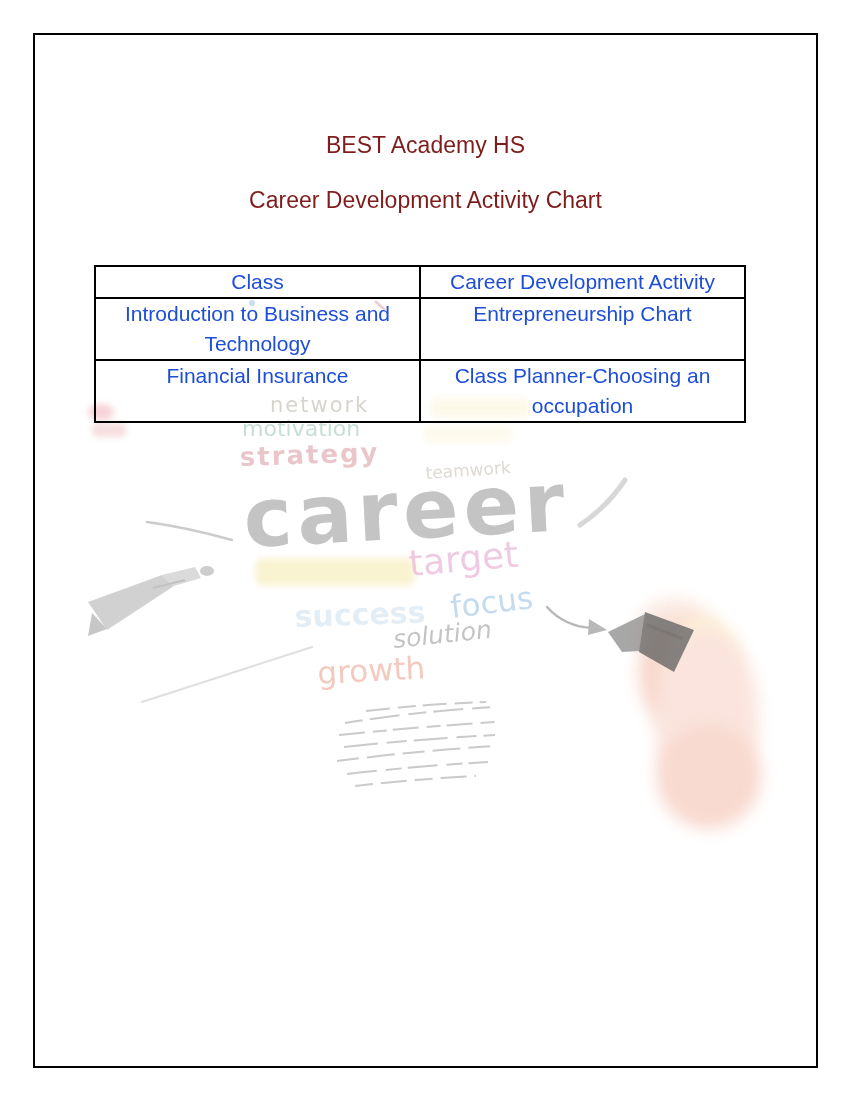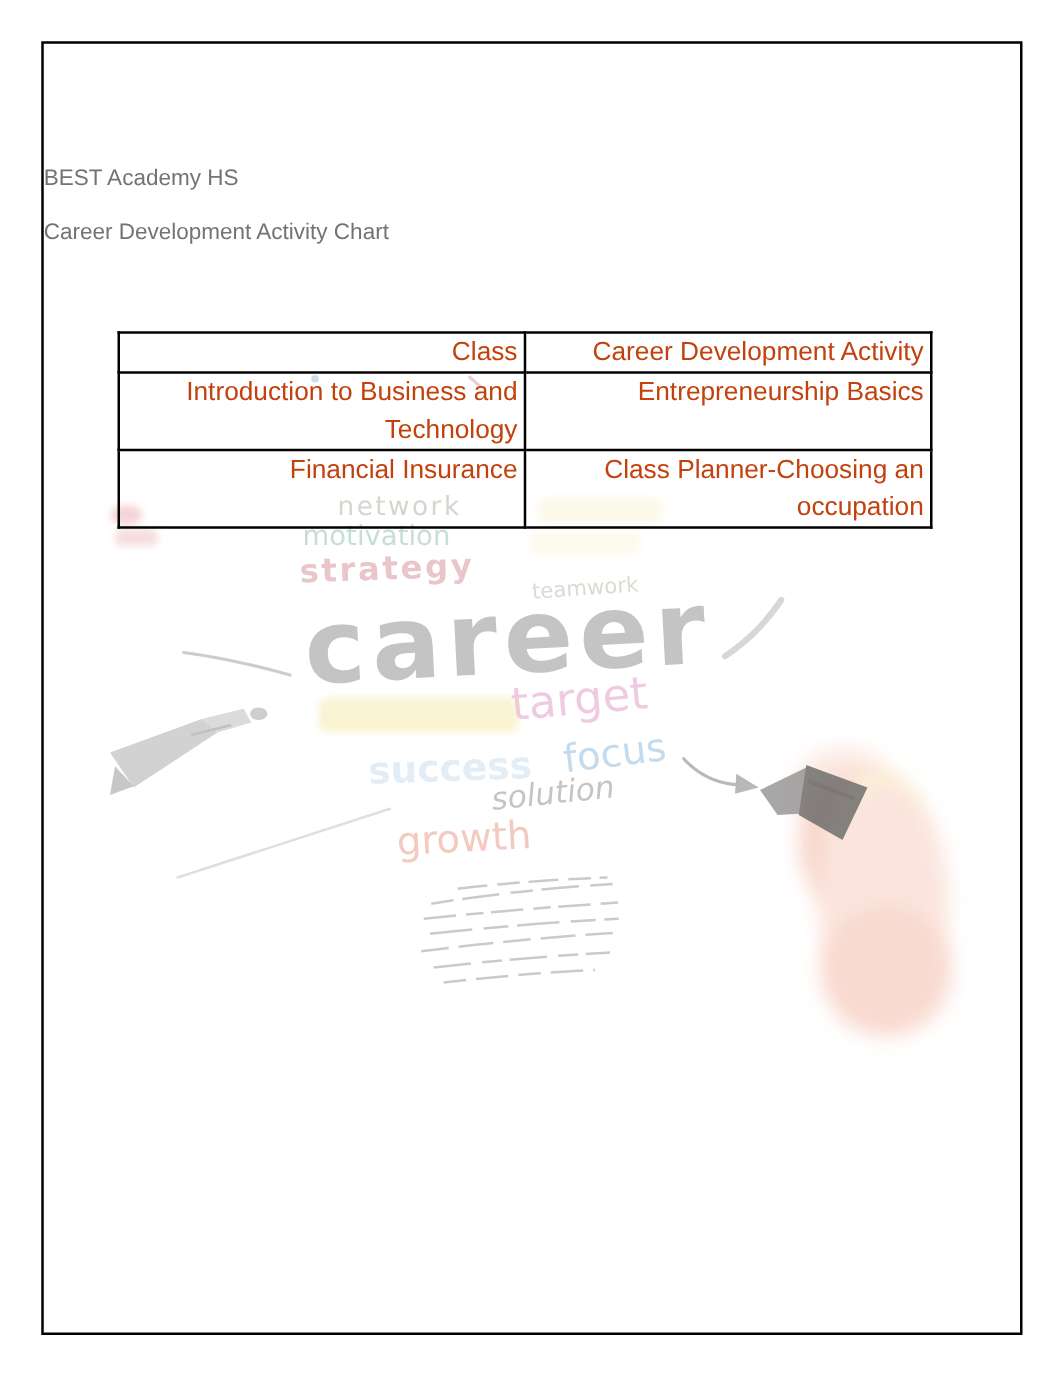--- a/index.html
+++ b/index.html
@@ -6,33 +6,33 @@
   body{
     width:850px;height:1100px;background:#ffffff;position:relative;
     font-family:"Liberation Sans",sans-serif;overflow:hidden;
   }
   .page{
     position:absolute;left:33px;top:33px;width:781px;height:1031px;
     border:2px solid #000;background:#fff;
   }
   .photo-layer{position:absolute;left:0;top:0;z-index:0;}
   .doc-title,.doc-subtitle{
-    position:absolute;left:0;width:100%;text-align:left;
-    color:#737373;font-size:18px;z-index:2;
+    position:absolute;left:0;width:100%;text-align:center;
+    color:#7f1d1d;font-size:23px;z-index:2;
   }
   .doc-title{top:97px;}
-  .doc-subtitle{top:140px;}
+  .doc-subtitle{top:152px;}
   table.activity{
     position:absolute;left:59px;top:230px;width:650px;z-index:2;
     border-collapse:collapse;table-layout:fixed;background:transparent;
   }
   table.activity th, table.activity td{
     border:2px solid #000;
-    font-size:21px;line-height:30px;font-weight:normal;color:#c2410c;
-    text-align:right;vertical-align:top;padding:0 5px;
+    font-size:21px;line-height:30px;font-weight:normal;color:#1d4ed8;
+    text-align:center;vertical-align:top;padding:0 5px;
     background:transparent;
   }
   .bg-word{font-family:"DejaVu Sans",sans-serif;}
 </style>
 </head>
 <body>
 
 <div class="page">
 
   <svg class="photo-layer" width="781" height="1031" viewBox="0 0 781 1031">
@@ -118,21 +118,21 @@
       </colgroup>
     <thead>
       <tr>
         <th>Class</th>
         <th>Career Development Activity</th>
       </tr>
     </thead>
     <tbody>
       <tr>
         <td>Introduction to Business and Technology</td>
-        <td>Entrepreneurship Basics</td>
+        <td>Entrepreneurship Chart</td>
       </tr>
       <tr>
         <td>Financial Insurance</td>
         <td>Class Planner-Choosing an occupation</td>
       </tr>
     </tbody>
   </table>
 
 </div>
 

